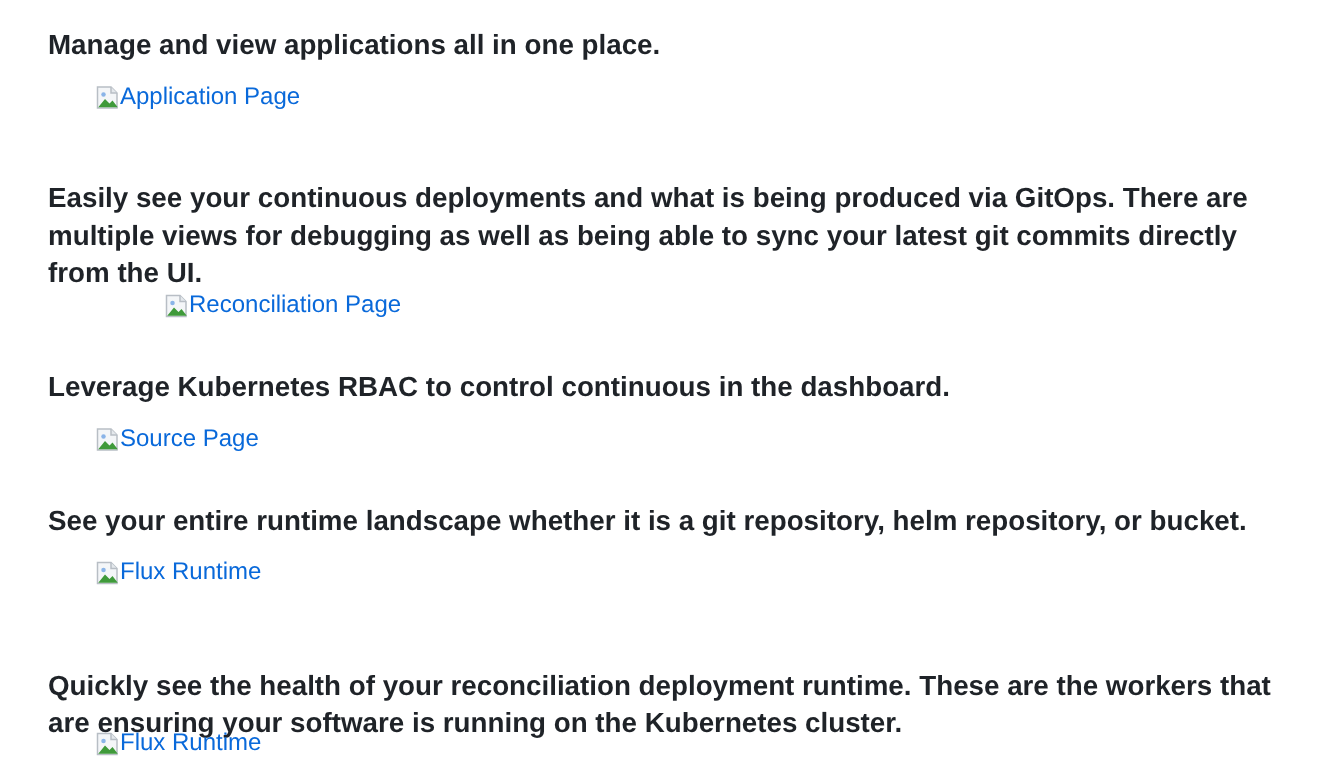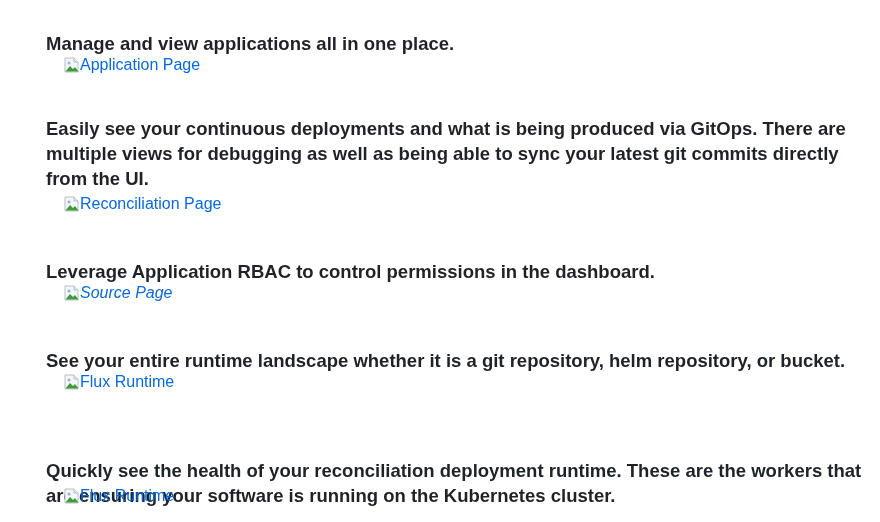--- a/index.html
+++ b/index.html
@@ -16,21 +16,21 @@
       font-family: "Liberation Sans", sans-serif;
       color: #1f2328;
     }
     .para {
       position: absolute;
       left: 28px;
       width: 830px;
       font-size: 18.5px;
       font-weight: bold;
       line-height: 25px;
-      margin: 18px;
+      margin: 4px;
       color: #1f2328;
     }
     .imglink {
       position: absolute;
       left: 28px;
       display: flex;
       align-items: center;
       font-size: 16px;
       color: #0969da;
       text-decoration: none;
@@ -57,35 +57,35 @@
       <svg width="16" height="16" viewBox="0 0 16 16">
           <path d="M1 1h9l4 4v10H1z" fill="#f4f6f8" stroke="#b8bec5" stroke-width="1"></path>
           <path d="M10 1v4h4" fill="#e4e8ec" stroke="#b8bec5" stroke-width="1"></path>
           <path d="M1.5 14.5 L6 9 L9 12 L11 10 L14.5 14.5 Z" fill="#3f9a3a"></path>
           <circle cx="5" cy="6" r="1.5" fill="#8ab4e8"></circle>
         </svg>
     </span>
     <span>Application Page</span>
   </a>
 
-  <p class="para" style="top:98px;">Easily see your continuous deployments and what is being produced via GitOps. There are multiple views for debugging as well as being able to sync your latest git commits directly from the UI.</p>
-  <a class="imglink" style="top:194px;">
+  <p class="para" style="top:115px;">Easily see your continuous deployments and what is being produced via GitOps. There are multiple views for debugging as well as being able to sync your latest git commits directly from the UI.</p>
+  <a class="imglink" style="top:194px;margin-left:46px;">
     <span class="broken-img">
       <svg width="16" height="16" viewBox="0 0 16 16">
           <path d="M1 1h9l4 4v10H1z" fill="#f4f6f8" stroke="#b8bec5" stroke-width="1"></path>
           <path d="M10 1v4h4" fill="#e4e8ec" stroke="#b8bec5" stroke-width="1"></path>
           <path d="M1.5 14.5 L6 9 L9 12 L11 10 L14.5 14.5 Z" fill="#3f9a3a"></path>
           <circle cx="5" cy="6" r="1.5" fill="#8ab4e8"></circle>
         </svg>
     </span>
     <span>Reconciliation Page</span>
   </a>
 
-  <p class="para" style="top:241px;">Leverage Application RBAC to control permissions in the dashboard.</p>
-  <a class="imglink" style="top:283px;font-style:italic;">
+  <p class="para" style="top:241px;">Leverage Kubernetes RBAC to control continuous in the dashboard.</p>
+  <a class="imglink" style="top:283px;">
     <span class="broken-img">
       <svg width="16" height="16" viewBox="0 0 16 16">
           <path d="M1 1h9l4 4v10H1z" fill="#f4f6f8" stroke="#b8bec5" stroke-width="1"></path>
           <path d="M10 1v4h4" fill="#e4e8ec" stroke="#b8bec5" stroke-width="1"></path>
           <path d="M1.5 14.5 L6 9 L9 12 L11 10 L14.5 14.5 Z" fill="#3f9a3a"></path>
           <circle cx="5" cy="6" r="1.5" fill="#8ab4e8"></circle>
         </svg>
     </span>
     <span>Source Page</span>
   </a>

